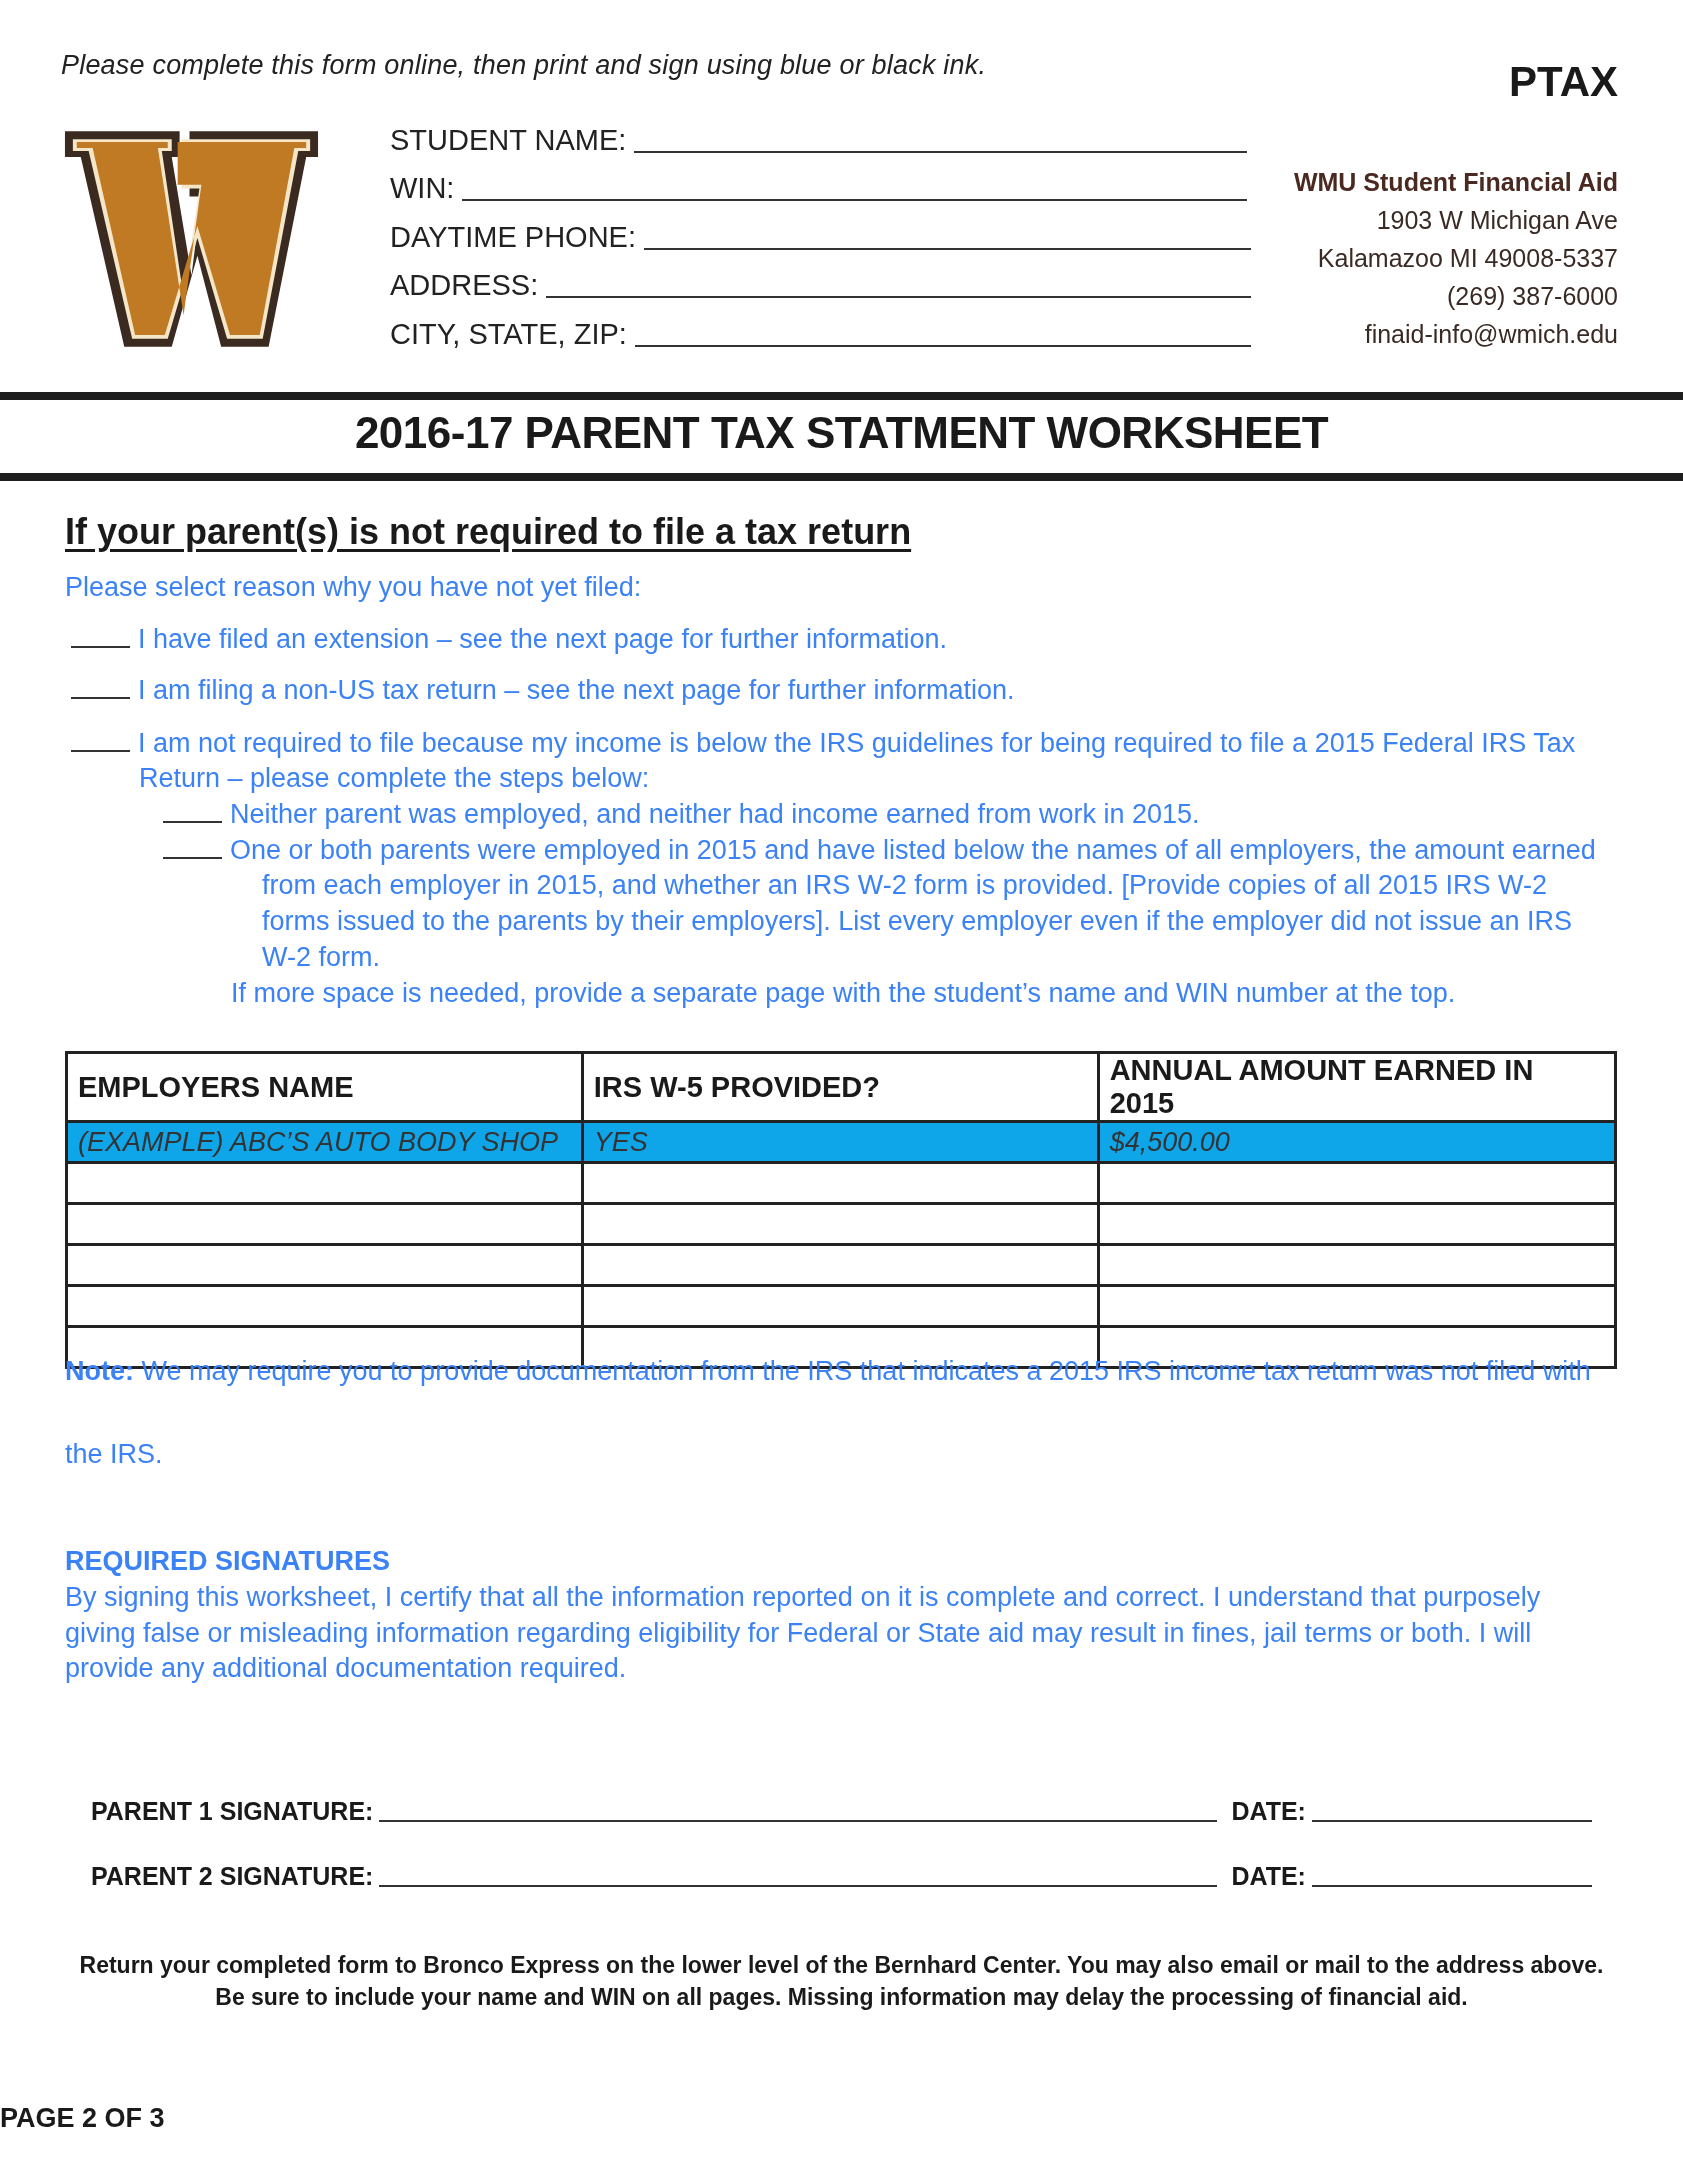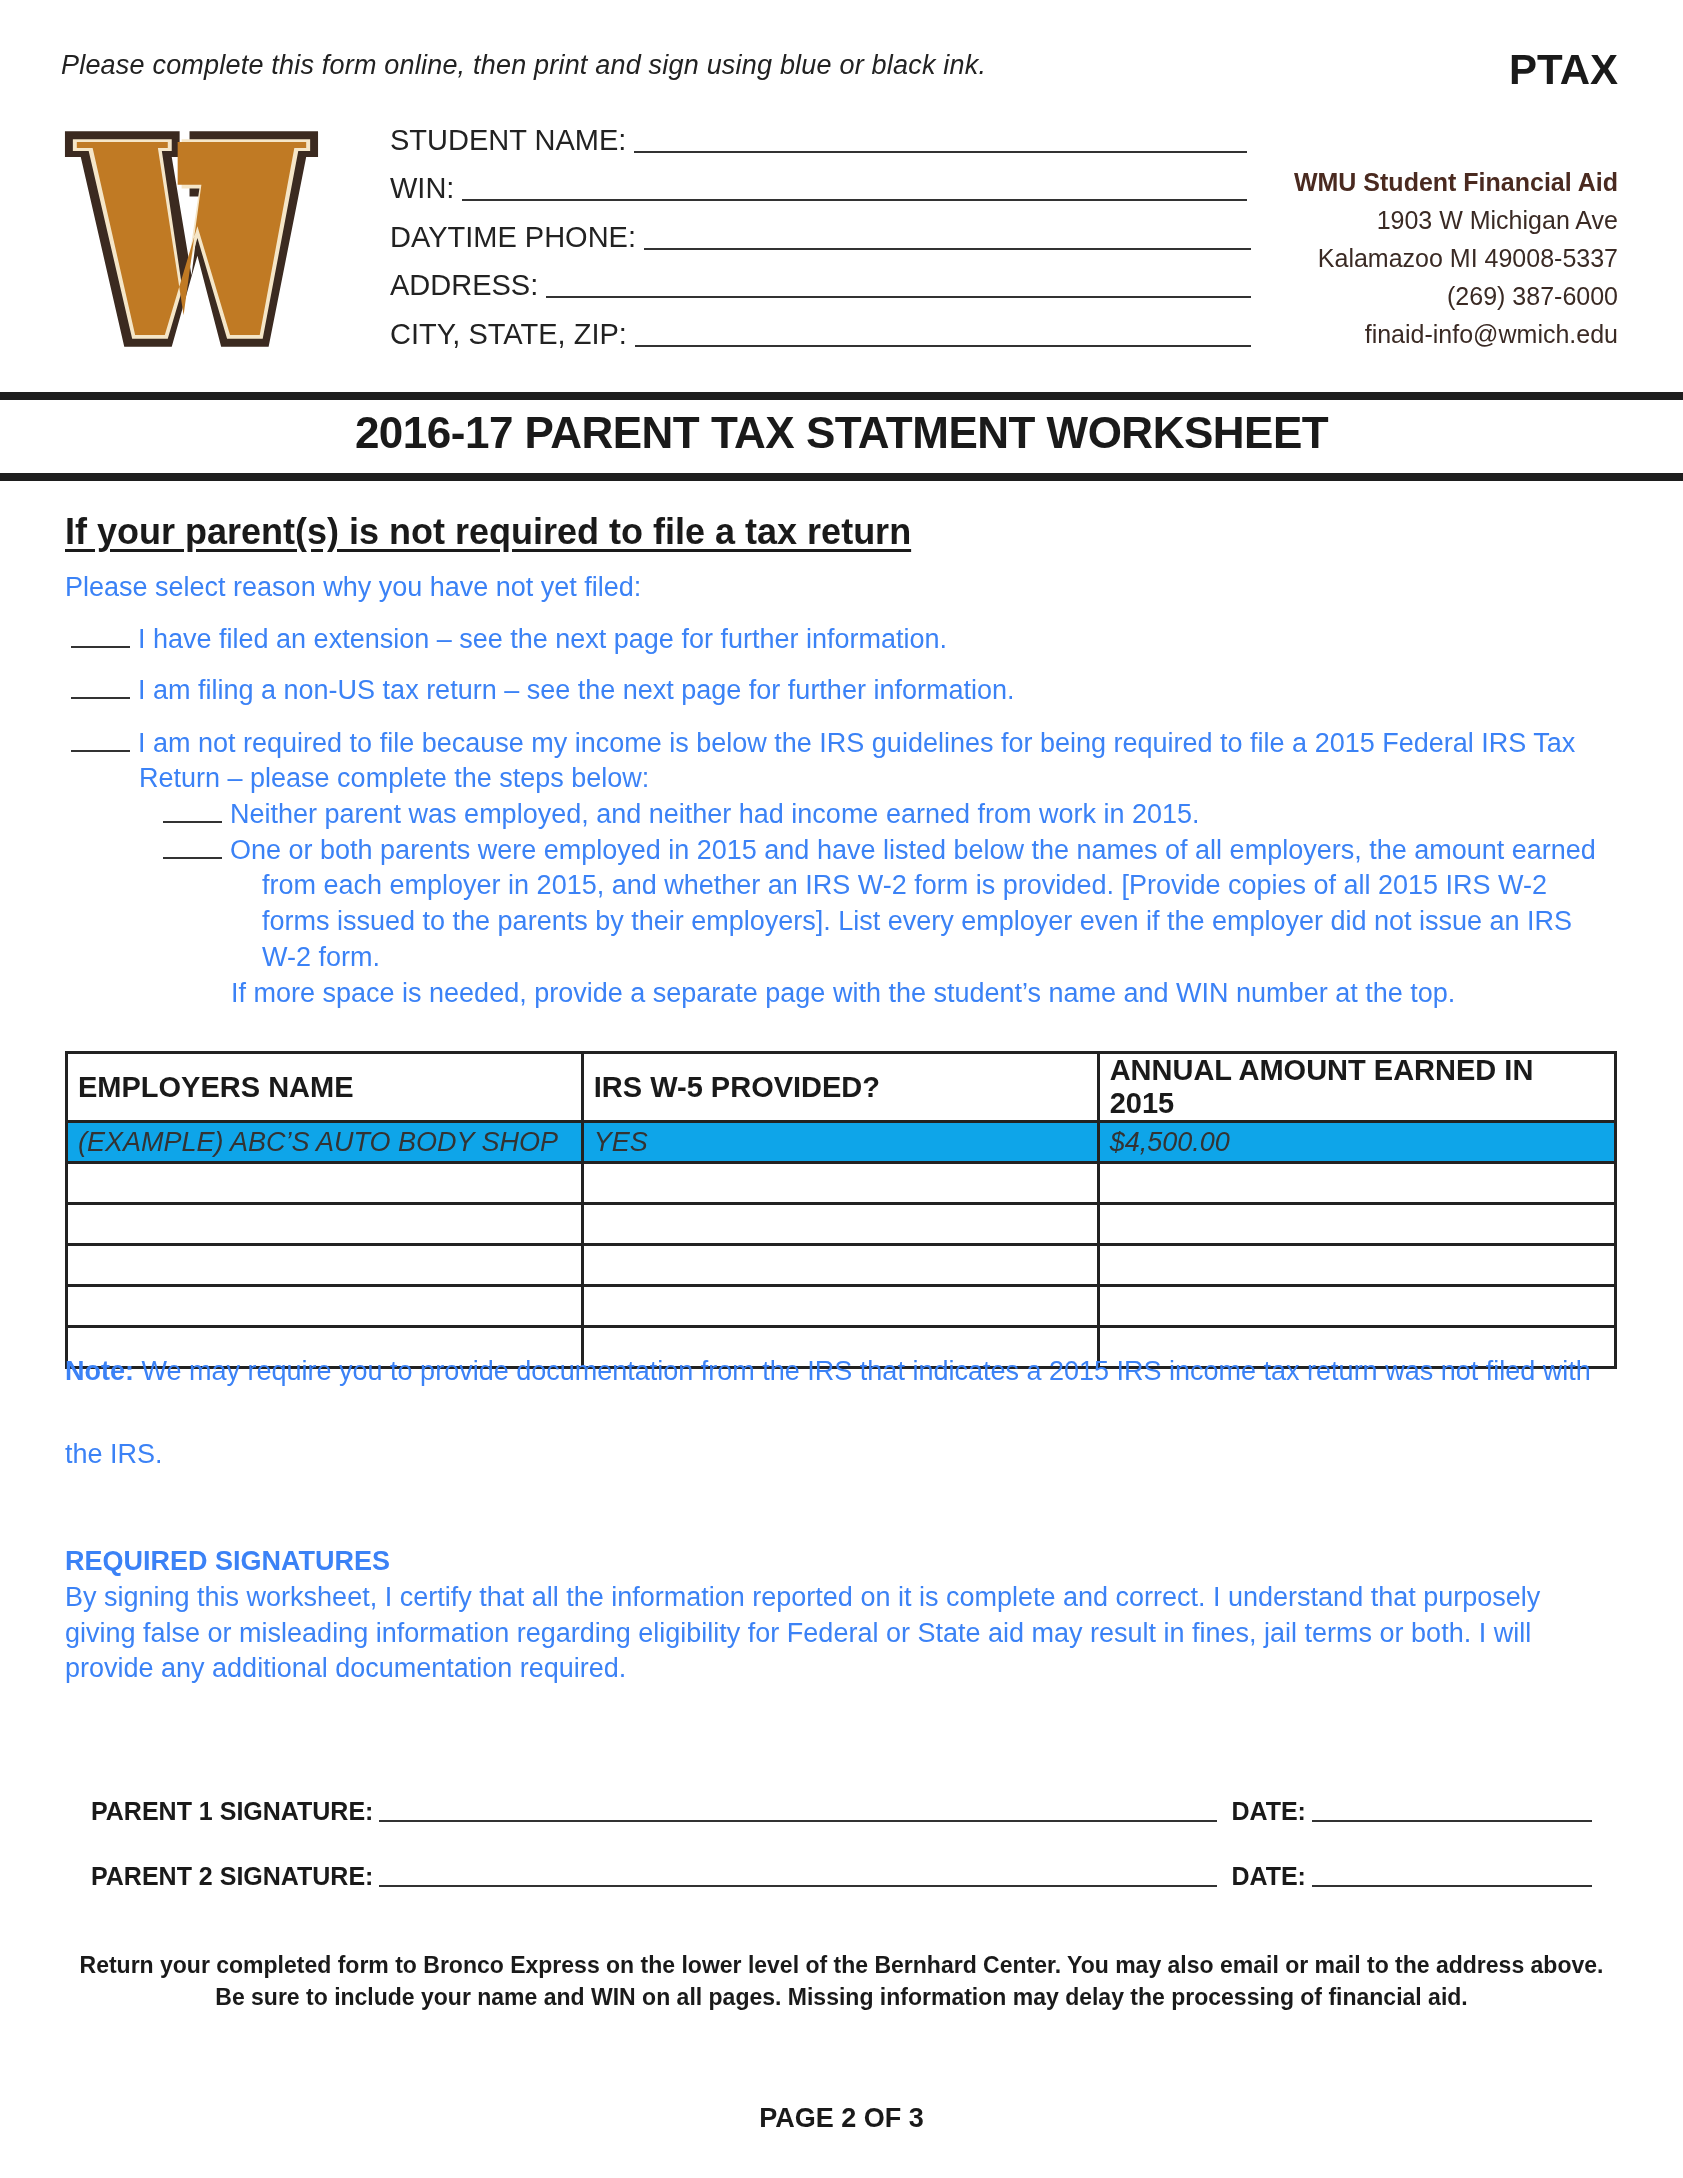--- a/index.html
+++ b/index.html
@@ -4,21 +4,21 @@
 <style>
   html, body { margin: 0; padding: 0; background: #ffffff; }
   body {
     width: 1683px; height: 2178px; position: relative; overflow: hidden;
     font-family: "Liberation Sans", sans-serif; color: #1a1a1a;
   }
   .abs { position: absolute; }
 
   
   #instruction { left: 61px; top: 50px; font-size: 27px; font-style: italic; color: #222; letter-spacing: 0.2px; }
-  #form-code { right: 65px; top: 46px; font-size: 42px; font-weight: bold; color: #1a1a1a; }
+  #form-code { right: 65px; top: 58px; font-size: 42px; font-weight: bold; color: #1a1a1a; }
   #logo { left: 61px; top: 127px; width: 261px; height: 224px; }
 
   .field-row { left: 390px; height: 44px; display: flex; align-items: flex-end; }
   .field-label { font-size: 29px; color: #222; white-space: nowrap; margin-right: 8px; line-height: 1; }
   .field-line { flex: 1; border-bottom: 2px solid #333; height: 0; margin-bottom: 2px; }
 
   #contact { right: 65px; top: 168px; text-align: right; color: #4a2c22; }
   #contact .org { font-size: 25px; font-weight: bold; color: #4a2a20; margin-bottom: 9px; }
   #contact .line { font-size: 25px; color: #3a2a24; margin-bottom: 9px; }
 
@@ -37,21 +37,21 @@
   #emp-table th { font-size: 29px; font-weight: bold; height: 40px; }
   #emp-table tr.example td { background: #0ea5e9; font-size: 27px; font-style: italic; color: #333; }
   #emp-table col.c1 { width: 33.3%; } #emp-table col.c2 { width: 33.3%; } #emp-table col.c3 { width: 33.4%; }
 
   
   .sig-row { left: 91px; width: 1501px; display: flex; align-items: flex-end; height: 40px; }
   .sig-label { font-size: 25px; font-weight: bold; white-space: nowrap; margin-right: 6px; line-height: 1; }
   .sig-line { border-bottom: 2px solid #333; height: 0; margin-bottom: 2px; }
 
   #footer-note { left: 0; width: 1683px; top: 1950px; text-align: center; font-size: 23px; font-weight: bold; line-height: 1.38; color: #1a1a1a; }
-  #page-num { left: 0; width: 1683px; top: 2103px; text-align: center; font-size: 27px; font-weight: bold; color: #1a1a1a; }
+  #page-num { left: 0; width: 1683px; top: 2103px; font-size: 27px; font-weight: bold; color: #1a1a1a; }
 </style>
 </head>
 <body>
 
 <div class="abs" id="instruction">Please complete this form online, then print and sign using blue or black ink.</div>
 <div class="abs" id="form-code">PTAX</div>
 
 <div class="abs" id="logo">
   <svg width="261" height="224" viewBox="0 0 264 226">
     <polygon points="4,4 120,4 120,30 112,30 132,150 142,70 130,70 130,4 260,4 260,30 248,30 210,222 162,222 138,130 112,222 64,222 20,30 4,30" fill="#3b2a20"></polygon>

